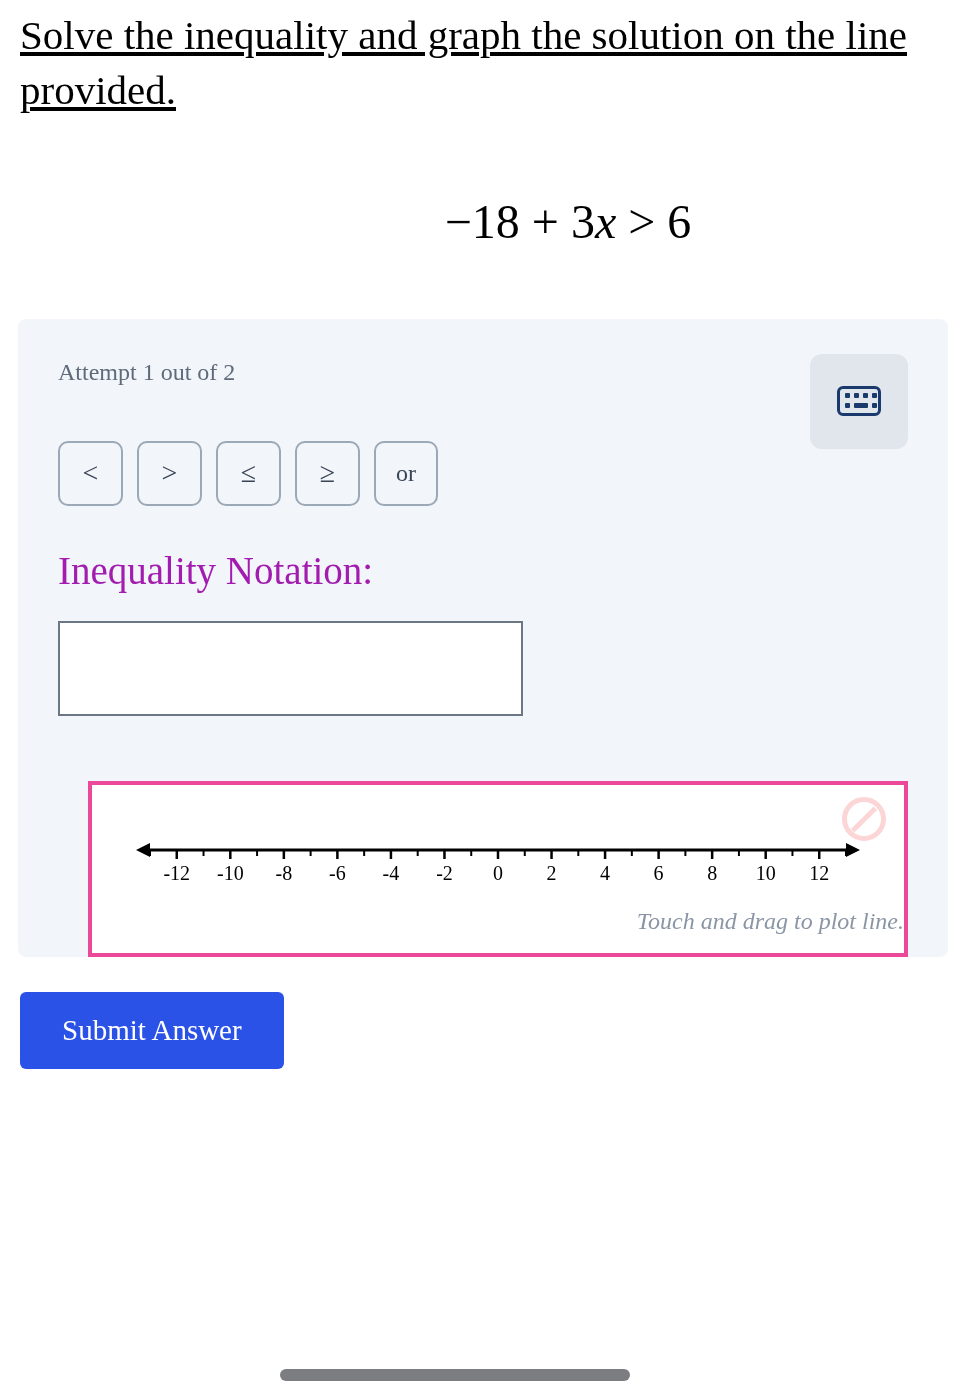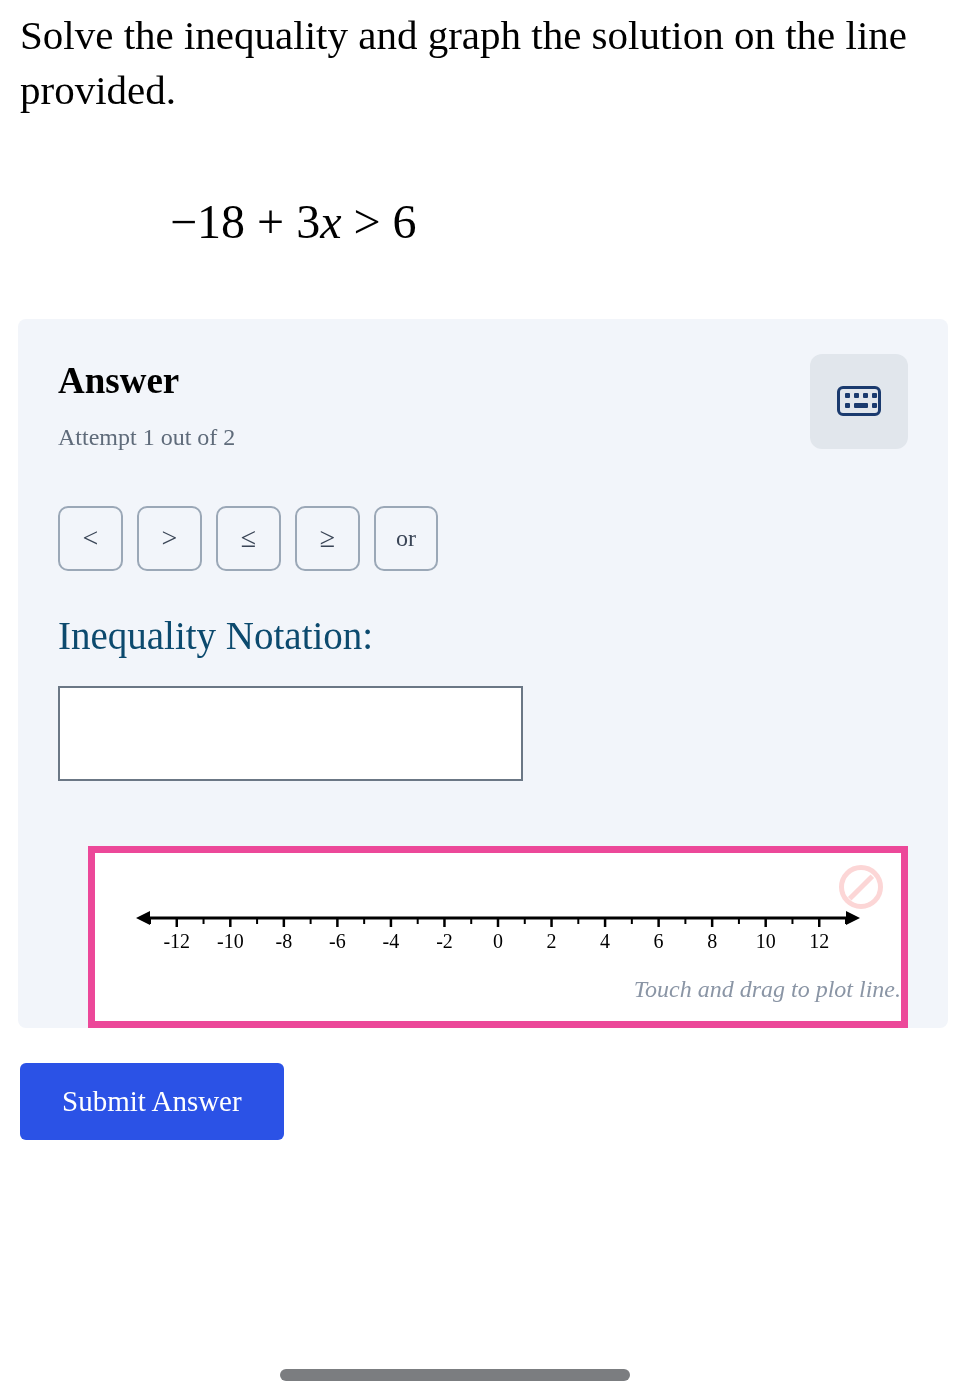--- a/index.html
+++ b/index.html
@@ -13,23 +13,24 @@
       width: 966px;
       height: 1387px;
       position: relative;
       overflow: hidden;
     }
     .question-text {
       font-size: 41px;
       color: #000;
       padding: 8px 20px 0 20px;
       line-height: 1.35;
+      text-decoration: underline;
     }
     .equation-container {
-      text-align: left;
+      text-align: center;
       padding: 75px 0 70px 0;
     }
     .equation {
       font-size: 48px;
       font-family: 'Times New Roman', serif;
       color: #000;
       display: inline-block;
       padding-left: 170px;
     }
     .equation .var {
@@ -122,38 +123,38 @@
       color: #3a4556;
       cursor: pointer;
       font-family: Georgia, serif;
     }
     .op-btn.or-btn {
       width: 64px;
       font-size: 24px;
     }
     .section-label {
       font-size: 39px;
-      color: #0c4a6e;
+      color: #a21caf;
       margin-bottom: 28px;
     }
     .notation-input {
       width: 465px;
       height: 95px;
       border: 2px solid #6b7785;
       background: #ffffff;
       margin-bottom: 65px;
       font-size: 28px;
       padding: 10px;
       font-family: Georgia, serif;
     }
     .number-line-section {
       margin-bottom: 25px;
     }
     .number-line-box {
-      border: 7px solid #ec4899;
+      border: 4px solid #ec4899;
       margin-left: 30px;
       position: relative;
       padding: 35px 0 18px 0;
       background: #fff;
     }
     .clear-circle {
       position: absolute;
       top: 12px;
       right: 18px;
       width: 44px;
@@ -213,21 +214,20 @@
 
 <div class="question-text">Solve the inequality and graph the solution on the line provided.</div>
 
 <div class="equation-container">
   <span class="equation">
     <span>−18</span><span> + </span><span>3</span><span class="var">x</span><span> &gt; </span><span>6</span>
   </span>
 </div>
 
 <div class="answer-panel">
-  <div class="answer-heading">Answer</div>
   <div class="attempt-text">Attempt 1 out of 2</div>
 
   <div class="keyboard-btn">
     <div class="keyboard-icon-box">
       <div class="keyboard-dash"></div>
     </div>
   </div>
 
   <div class="op-buttons">
     <div class="op-btn">&lt;</div>

